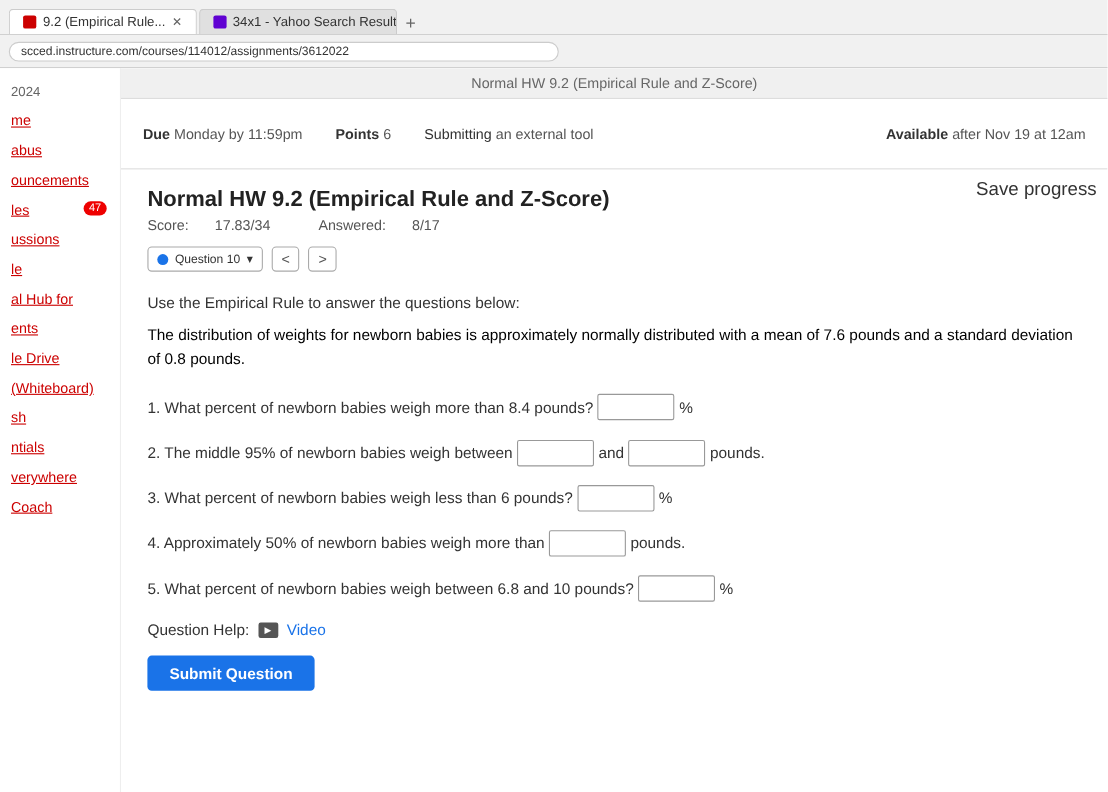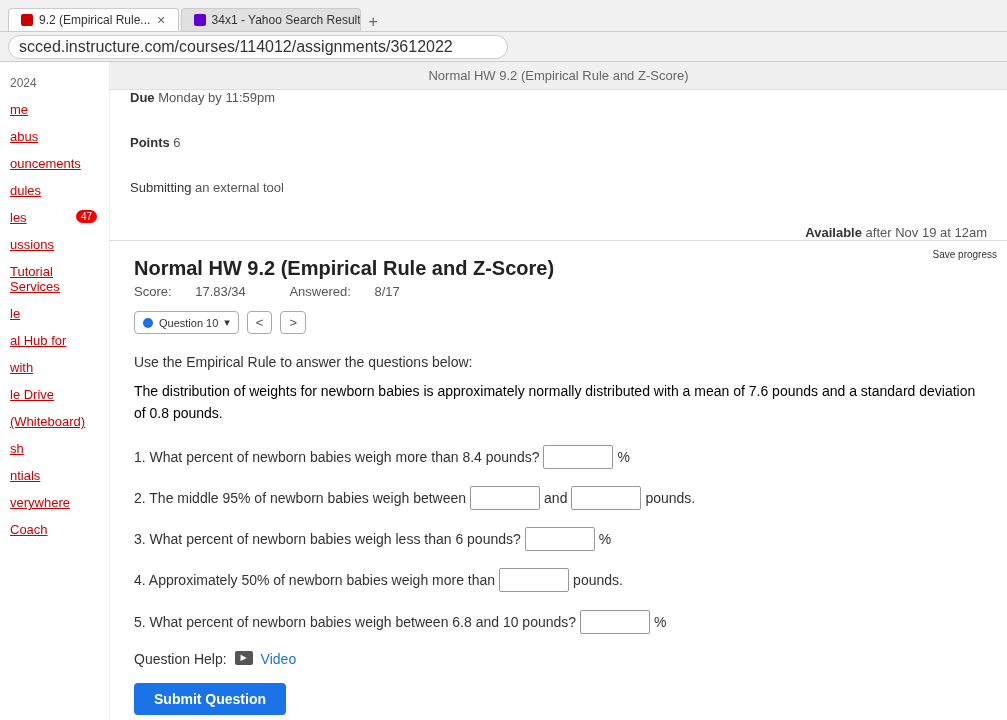--- a/index.html
+++ b/index.html
@@ -77,21 +77,21 @@
       display: flex;
       align-items: center;
       gap: 6px;
       height: 30px;
     }
     .address-input {
       background: #fff;
       border: 1px solid #ccc;
       border-radius: 12px;
       padding: 2px 10px;
-      font-size: 16px;
+      font-size: 11px;
       color: #333;
       width: 500px;
     }
 
     
     .page-wrapper {
       display: flex;
       height: calc(720px - 62px);
     }
 
@@ -138,27 +138,26 @@
     .page-title-bar {
       background: #f0f0f0;
       padding: 6px 20px;
       font-size: 13px;
       color: #666;
       text-align: center;
       border-bottom: 1px solid #ddd;
     }
     .assignment-meta {
       display: flex;
-      align-items: flex-start;
-      padding: 0 20px;
+      align-items: flex-end;
+      padding: 24px 20px;
       gap: 30px;
       font-size: 13px;
       color: #555;
       border-bottom: 1px solid #ddd;
-      flex-direction: column;
     }
     .assignment-meta .label { font-weight: bold; color: #333; }
     .submitting-highlight {
       font-weight: normal;
       color: #333;
     }
     .available-section {
       margin-left: auto;
       font-size: 13px;
     }
@@ -224,20 +223,21 @@
     .question-description {
       font-size: 14px;
       color: #000000;
       margin-bottom: 20px;
       line-height: 1.6;
     }
 
     
     .sub-question {
       display: flex;
+      align-items: center;
       flex-wrap: wrap;
       gap: 4px;
       margin-bottom: 16px;
       font-size: 14px;
       color: #333;
       line-height: 1.8;
       margin-top: 16px;
     }
     .answer-input {
       border: 1px solid #999;
@@ -248,21 +248,21 @@
       height: 24px;
     }
     .unit-label {
       font-size: 14px;
       color: #333;
     }
 
     
     .question-help {
       display: flex;
-      align-items: flex-start;
+      align-items: flex-end;
       gap: 8px;
       margin-bottom: 16px;
       font-size: 14px;
     }
     .video-icon {
       display: inline-flex;
       align-items: center;
       gap: 4px;
       color: #333;
     }
@@ -293,21 +293,21 @@
       font-size: 14px;
       cursor: pointer;
       font-weight: bold;
     }
 
     
     .save-progress {
       position: absolute;
       top: 8px;
       right: 10px;
-      font-size: 10px;
+      font-size: 17px;
       color: #333;
       cursor: pointer;
     }
   </style>
 </head>
 <body>
 
 <div class="browser-chrome">
   <div class="tab active">
     <div class="tab-favicon"></div>
@@ -332,41 +332,35 @@
     <div class="sidebar-year">2024</div>
     <div class="sidebar-item">
       <span>me</span>
     </div>
     <div class="sidebar-item">
       <span>abus</span>
     </div>
     <div class="sidebar-item">
       <span>ouncements</span>
     </div>
-    <div class="sidebar-item">
-      <span>dules</span>
-    </div>
     <div class="sidebar-item" style="position:relative;">
       <span>les</span>
       <span class="sidebar-badge">47</span>
     </div>
     <div class="sidebar-item">
       <span>ussions</span>
     </div>
     <div class="sidebar-item">
-      <span>Tutorial Services</span>
-    </div>
-    <div class="sidebar-item">
       <span>le</span>
     </div>
     <div class="sidebar-item">
       <span>al Hub for</span>
     </div>
     <div class="sidebar-item">
-      <span>with</span>
+      <span>ents</span>
     </div>
     <div class="sidebar-item">
       <span>le Drive</span>
     </div>
     <div class="sidebar-item">
       <span>(Whiteboard)</span>
     </div>
     <div class="sidebar-item">
       <span>sh</span>
     </div>

